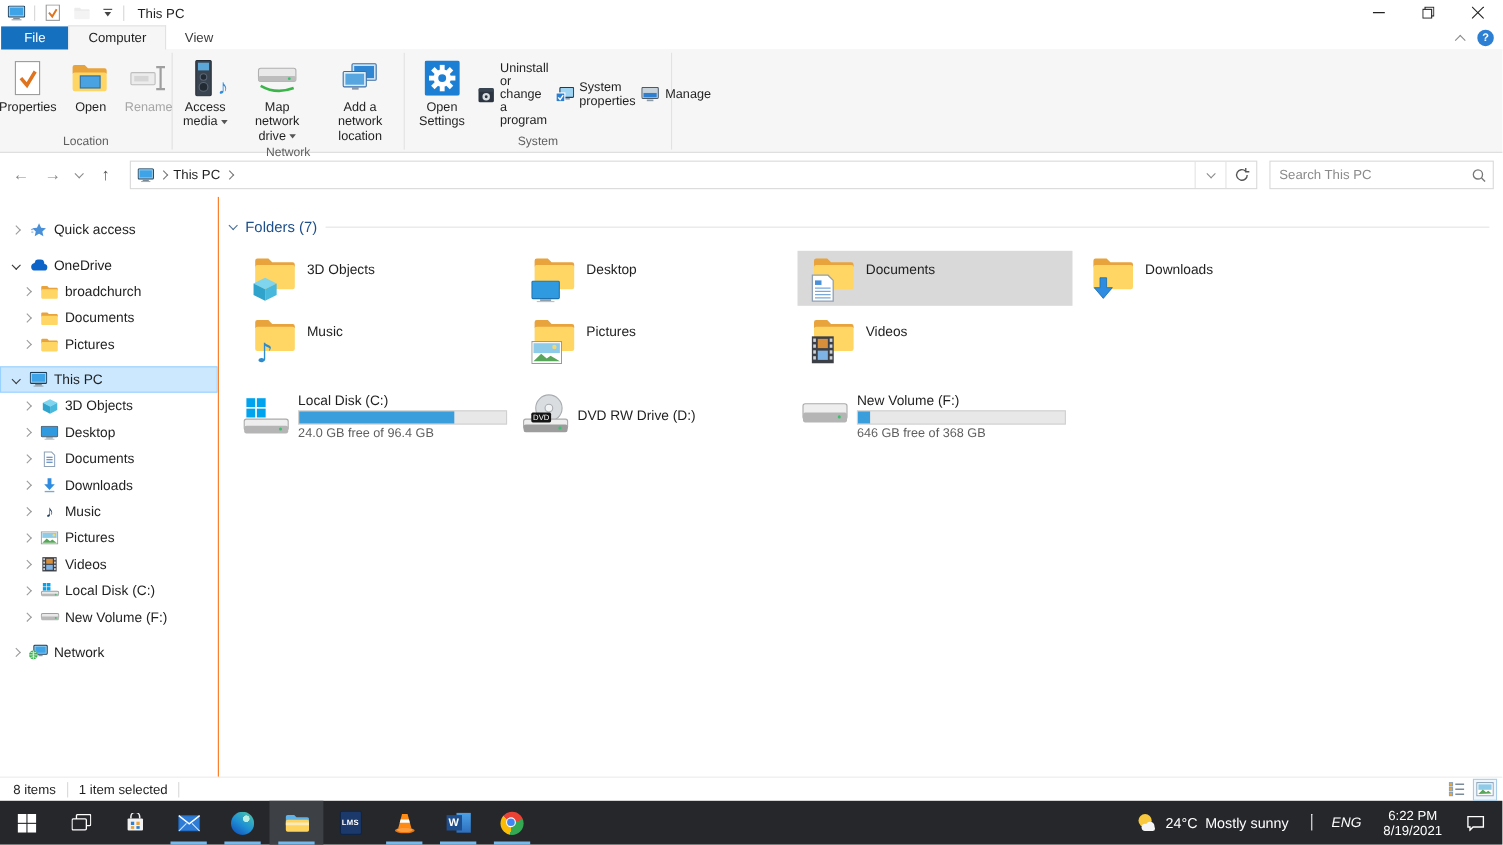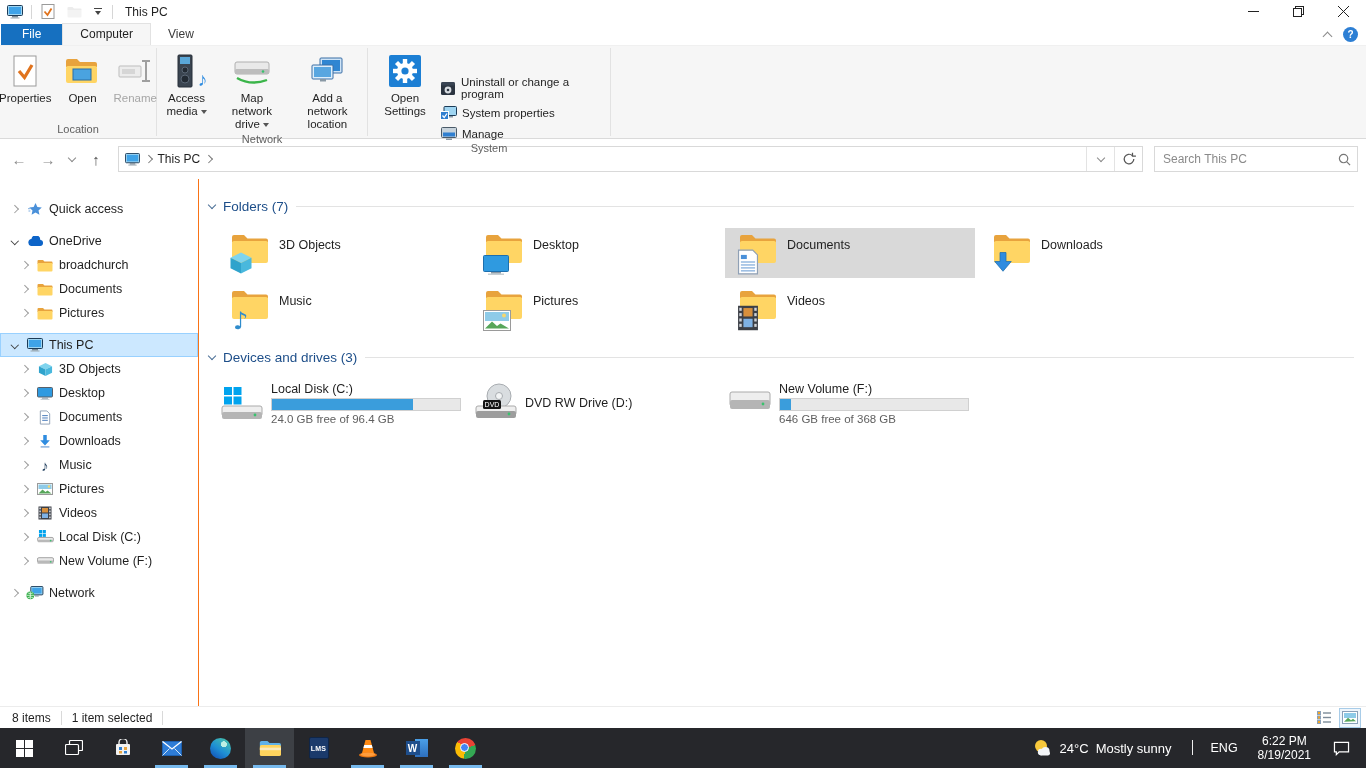--- a/index.html
+++ b/index.html
@@ -33,21 +33,21 @@
   .ribbon { height:93px; background:#f6f6f6; border-bottom:1px solid #dadada; display:flex; }
   .rgroup { position:relative; display:flex; flex-direction:column; height:100%; }
   .rgroup .btns { display:flex; flex:1; align-items:flex-start; padding-top:3px; }
   .rgroup .glabel { text-align:center; font-size:11px; color:#5f5f5f; padding-bottom:3px; }
   .rgsep { width:1px; background:#e2e2e2; margin:2px 0; }
   .rbtn-lg { display:flex; flex-direction:column; align-items:center; padding:4px 7px 2px 7px; text-align:center; }
   .rbtn-lg .ric { height:36px; display:flex; align-items:center; justify-content:center; }
   .rbtn-lg .rlbl { font-size:11.5px; line-height:13px; margin-top:3px; color:#1f1f1f; }
   .rbtn-lg.disabled .rlbl { color:#a6a6a6; }
   .caret { width:0; height:0; border-left:3.5px solid transparent; border-right:3.5px solid transparent; border-top:4px solid #555; display:inline-block; margin-left:3px; vertical-align:middle; }
-  .smallcol { display:flex; flex-direction:column; justify-content:flex-start; gap:5px; padding:7px 10px 0 4px;margin-top:20px; }
+  .smallcol { display:flex; flex-direction:row; justify-content:flex-start; gap:5px; padding:7px 10px 0 4px; }
   .rbtn-sm { display:flex; align-items:center; gap:5px; font-size:11.5px; color:#1f1f1f; }
   .rbtn-sm .sic16 { width:17px; height:16px; display:flex; align-items:center; justify-content:center; }
 
   
   .navrow { height:40px; display:flex; align-items:center; background:#fff; padding:0 8px 0 6px; gap:3px; }
   .navbtn { width:26px; height:26px; display:flex; align-items:center; justify-content:center; color:#8a8a8a; font-size:15px; }
   .navbtn.up { color:#555; }
   .nav-chev { width:6px; height:6px; border-right:1.2px solid #8a8a8a; border-bottom:1.2px solid #8a8a8a; transform:rotate(45deg); margin-top:-2px; }
   .addrbox { flex:1; height:26px; border:1px solid #d9d9d9; background:#fff; display:flex; align-items:center; margin-left:6px; }
   .addr-main { flex:1; display:flex; align-items:center; gap:6px; padding-left:6px; }
@@ -104,21 +104,21 @@
 
   
   .taskbar { height:40px; background:#26272b; display:flex; align-items:stretch; color:#fff; }
   .tkbtn { width:49px; display:flex; align-items:center; justify-content:center; position:relative; }
   .tkbtn.active { background:#3d4045; }
   .tkbtn .uline { position:absolute; bottom:0; left:8px; right:8px; height:3px; background:#76b9ed; }
   .tray { margin-left:auto; display:flex; align-items:center; }
   .weather { display:flex; align-items:center; gap:7px; padding:0 12px; font-size:13px; }
   .tray-chev { padding:0 8px; }
   .chev-up-w { width:7px; height:7px; border-top:1.6px solid #eee; border-right:1.6px solid #eee; transform:rotate(-45deg); margin-top:4px; }
-  .tray-lang { padding:0 10px; font-size:12.5px; }
+  .tray-lang { padding:0 10px; font-size:12.5px;font-style:italic; }
   .tray-clock { padding:0 10px; text-align:center; font-size:12px; line-height:14px; }
   .tray-notif { width:40px; display:flex; align-items:center; justify-content:center; }
   .show-desktop { width:5px; border-left:1px solid #4a4a4e; }
 
   svg { display:block; }
 </style>
 </head>
 <body>
 
 <div class="screen">
@@ -725,25 +725,20 @@
                   </g>
                   <rect x="4" y="2" width="6" height="5.5" fill="#d78f3c"></rect>
                   <rect x="4" y="9" width="6" height="5.5" fill="#7fb2e5"></rect>
                 </svg>
               </span>
           </span>
           <span class="tlbl">Videos</span>
         </div>
       </div>
 
-      <div class="secthead" style="margin-top:10px;">
-        <span class="shchev"></span>
-        <span class="shlbl">Devices and drives (3)</span>
-        <span class="rule"></span>
-      </div>
 
       <div class="drivegrid">
 
         <div class="dtile">
           <span class="dic">
             <svg width="42" height="40" viewBox="0 0 42 40">
                 <g fill="#00a3ee">
                   <rect x="3" y="4" width="8" height="8"></rect>
                   <rect x="12.5" y="4" width="8" height="8"></rect>
                   <rect x="3" y="13.5" width="8" height="8"></rect>

